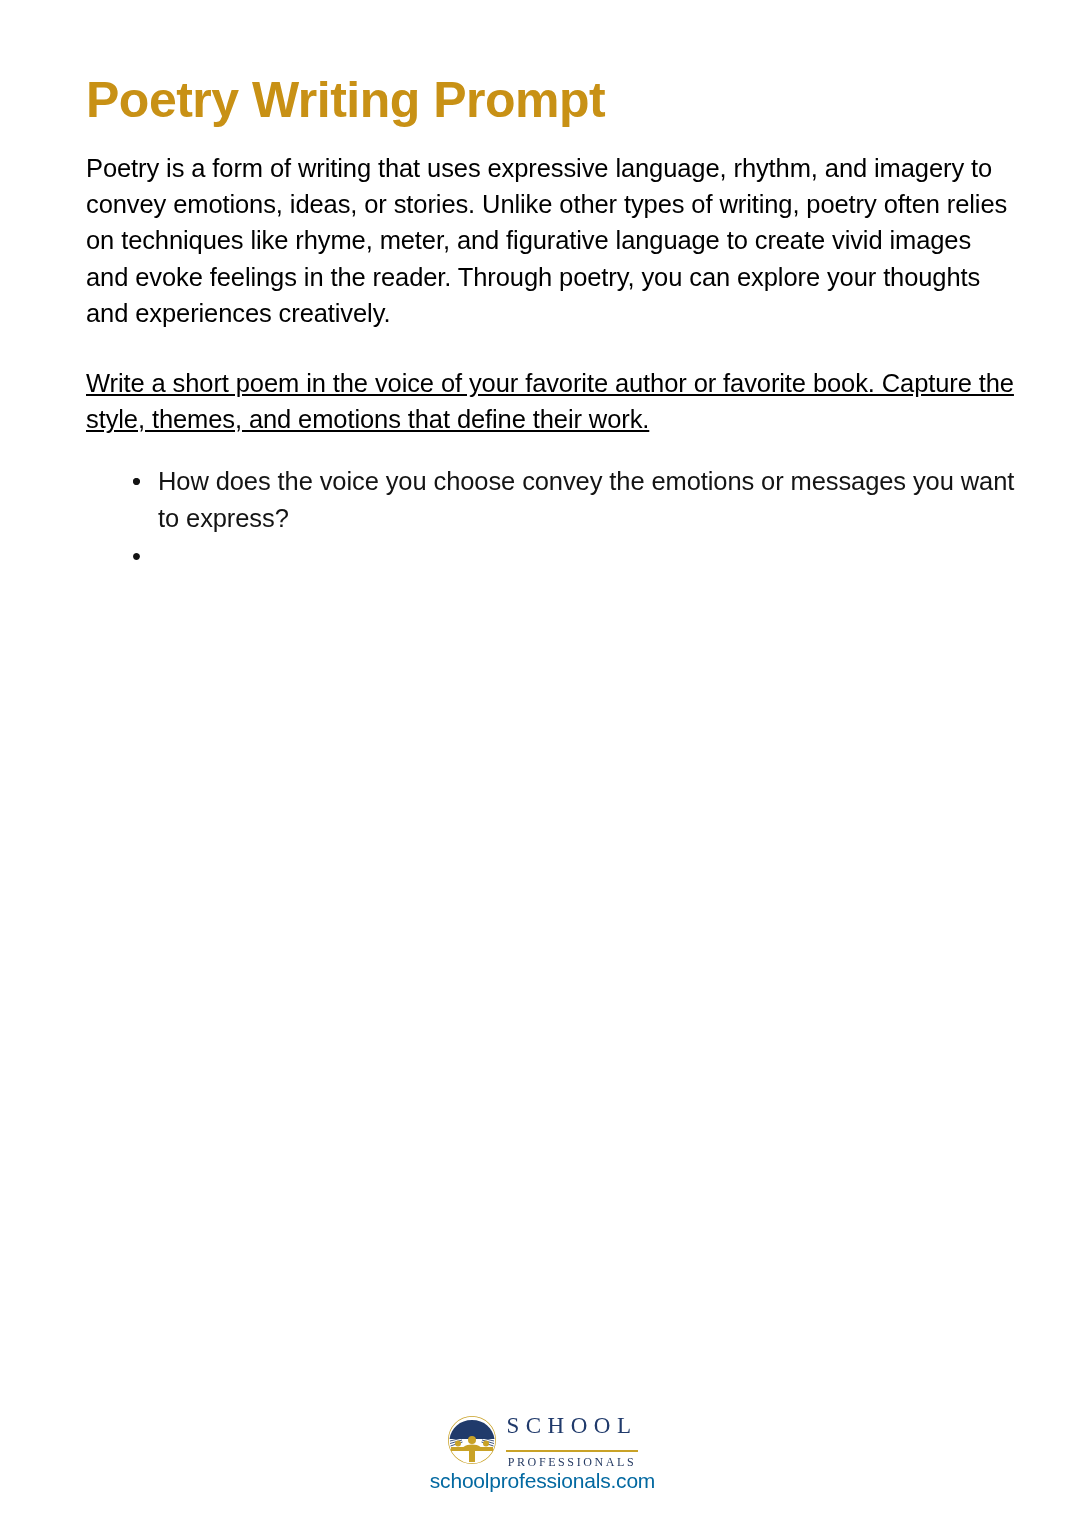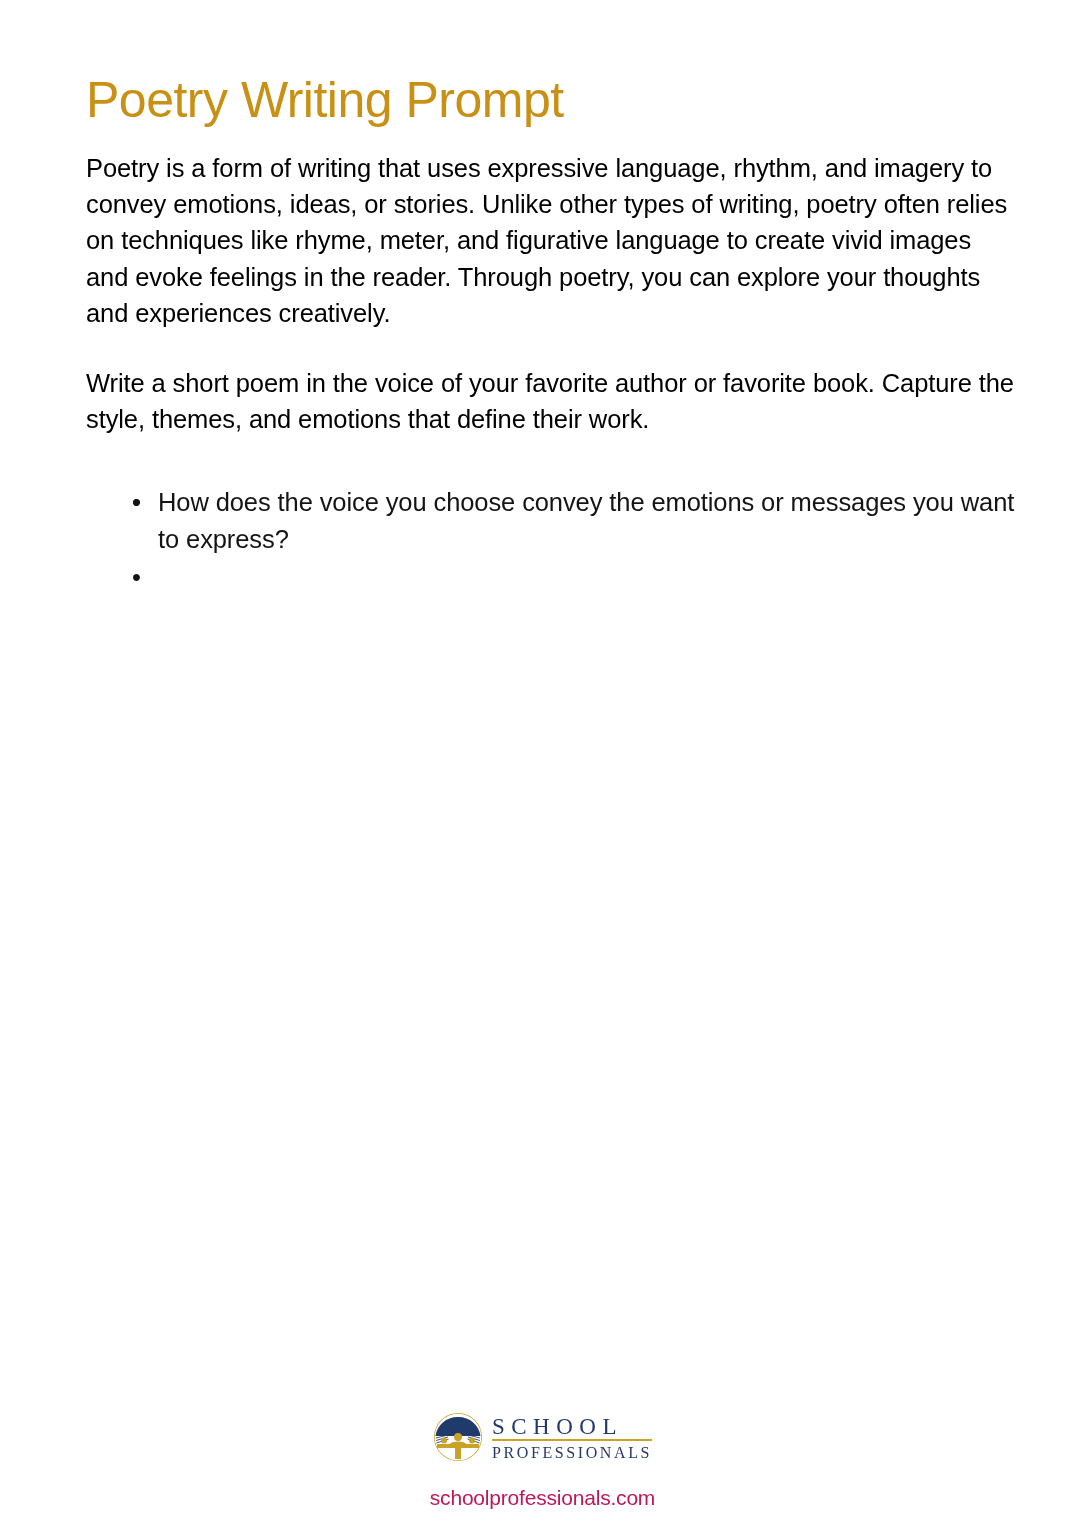--- a/index.html
+++ b/index.html
@@ -25,39 +25,40 @@
 
   .content {
     position: absolute;
     left: 86px;
     top: 72px;
     width: 930px;
   }
 
   .doc-title {
     font-size: 50px;
-    font-weight: normal;
+    font-weight: bold;
     line-height: 1.12;
     color: #C89115;
     letter-spacing: -0.5px;
     margin: 0 0 22px 0;
     white-space: nowrap;
   }
 
   .para {
     font-size: 25.5px;
     line-height: 1.42;
     color: #000000;
     margin: 0 0 34px 0;
     max-width: 930px;
     letter-spacing: -0.1px;
   }
 
   .para.tight {
-    margin-bottom: 47px;
+    margin-bottom: 26px;
+    text-decoration: underline;
   }
 
   .para.consider {
     margin-bottom: 6px;
   }
 
   ul.bullets {
     margin: 0;
     padding: 0 0 0 46px;
     list-style: none;
@@ -115,43 +116,43 @@
     padding-top: 2px;
   }
 
   .logo-school {
     font-family: "Liberation Serif", serif;
     font-size: 23px;
     line-height: 1.0;
     color: #203A6B;
     letter-spacing: 6.5px;
     text-align: left;
-    padding-bottom: 1px;
+    padding-bottom: 13px;
   }
 
   .logo-rule {
     height: 2px;
     background: #C9A227;
     width: 100%;
   }
 
   .logo-professionals {
     font-family: "Liberation Serif", serif;
-    font-size: 16px;
+    font-size: 12px;
     line-height: 1.0;
     color: #263B63;
     letter-spacing: 2.6px;
     padding-top: 4px;
-    text-align: right;
+    text-align: center;
   }
 
   .footer-url {
-    margin-top: 24px;
+    margin-top: 1px;
     font-size: 21px;
-    color: #be185d;
+    color: #0369a1;
     letter-spacing: -0.2px;
   }
 </style>
 </head>
 <body>
 
 <div class="page">
 
   <div class="content">
 

